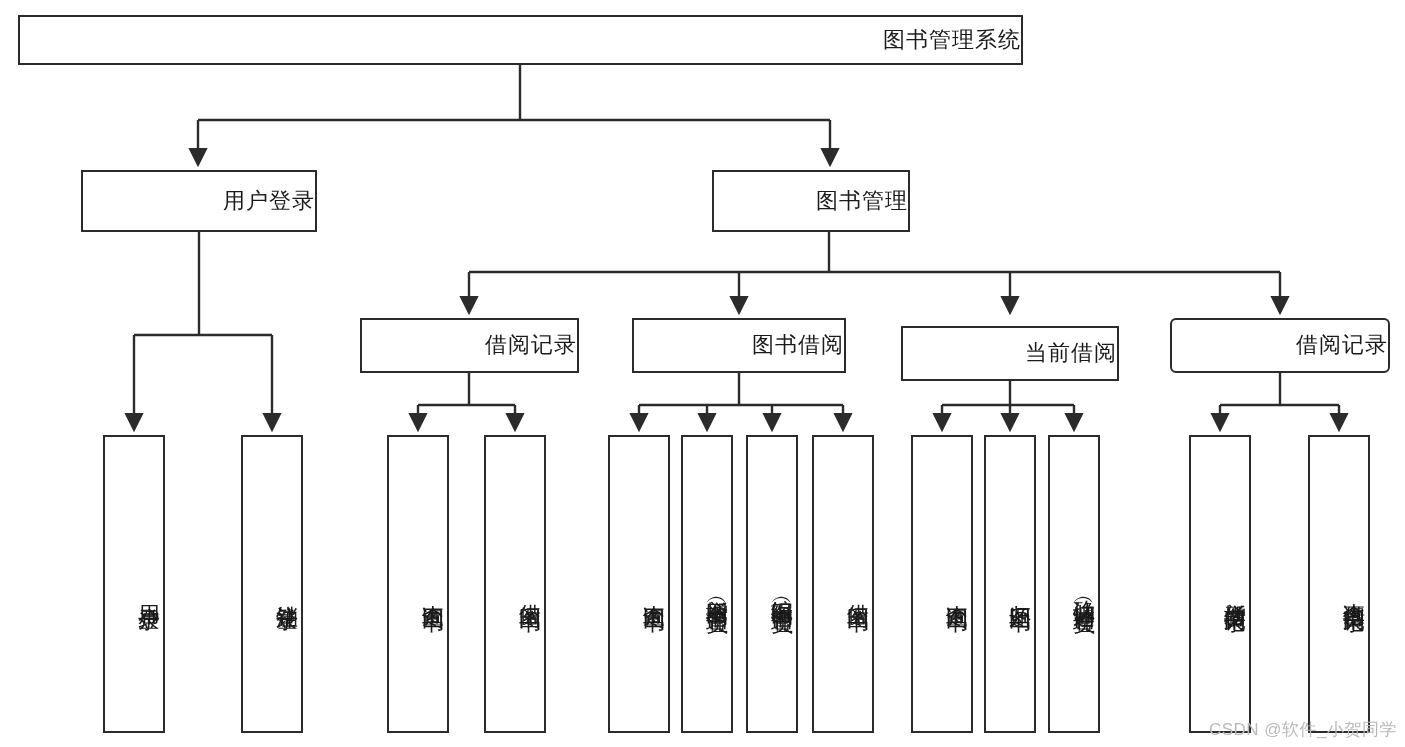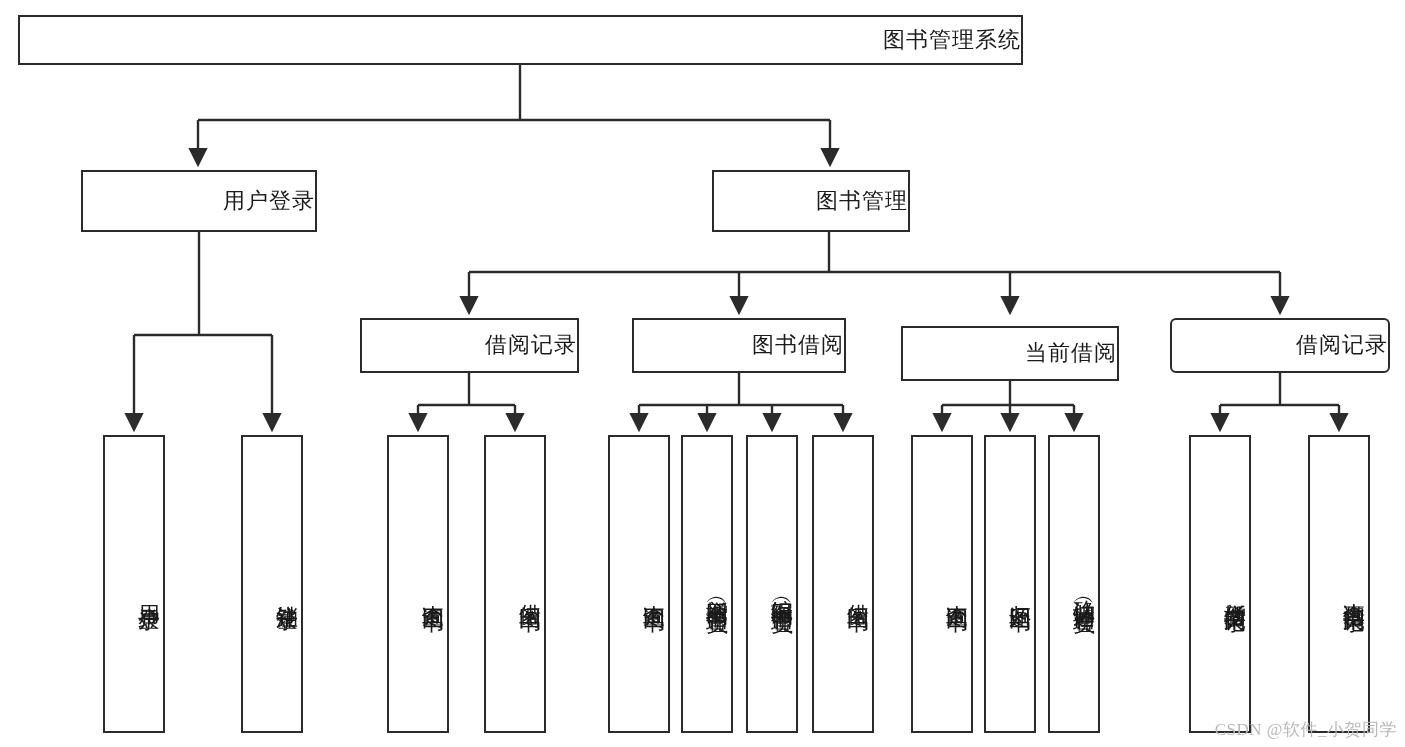--- a/index.html
+++ b/index.html
@@ -60,21 +60,20 @@
   }
   .watermark {
     position: absolute;
     right: 8px;
     bottom: 6px;
     font-size: 17px;
     color: #b9b9b9;
     white-space: nowrap;
     z-index: 3;
     letter-spacing: 0.5px;
-    font-family: Liberation Serif, serif;
   }
 </style>
 </head>
 <body>
 
 <div id="canvas">
 
   <svg id="edges" viewBox="0 0 1405 747" xmlns="http://www.w3.org/2000/svg">
     <defs>
       <marker id="arrow" viewBox="0 0 12 12" refX="10" refY="6" markerWidth="8" markerHeight="8" orient="auto-start-reverse">

